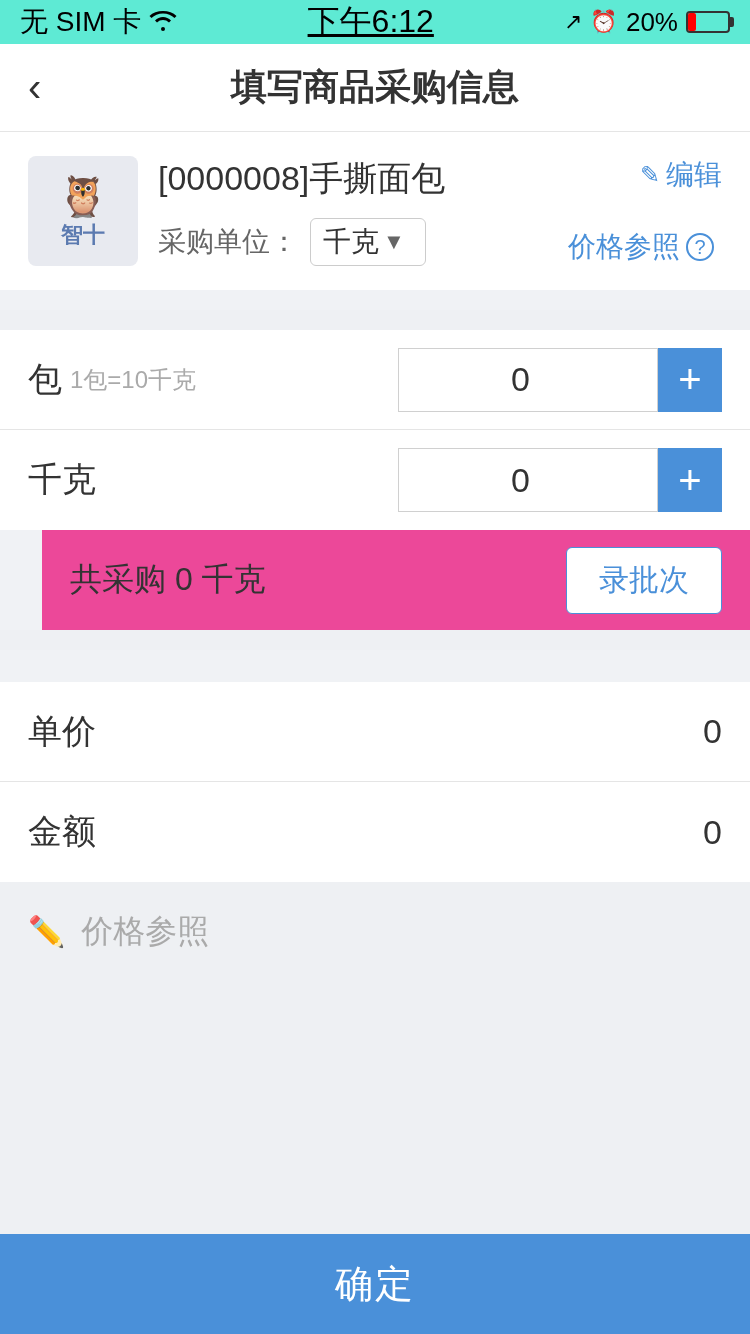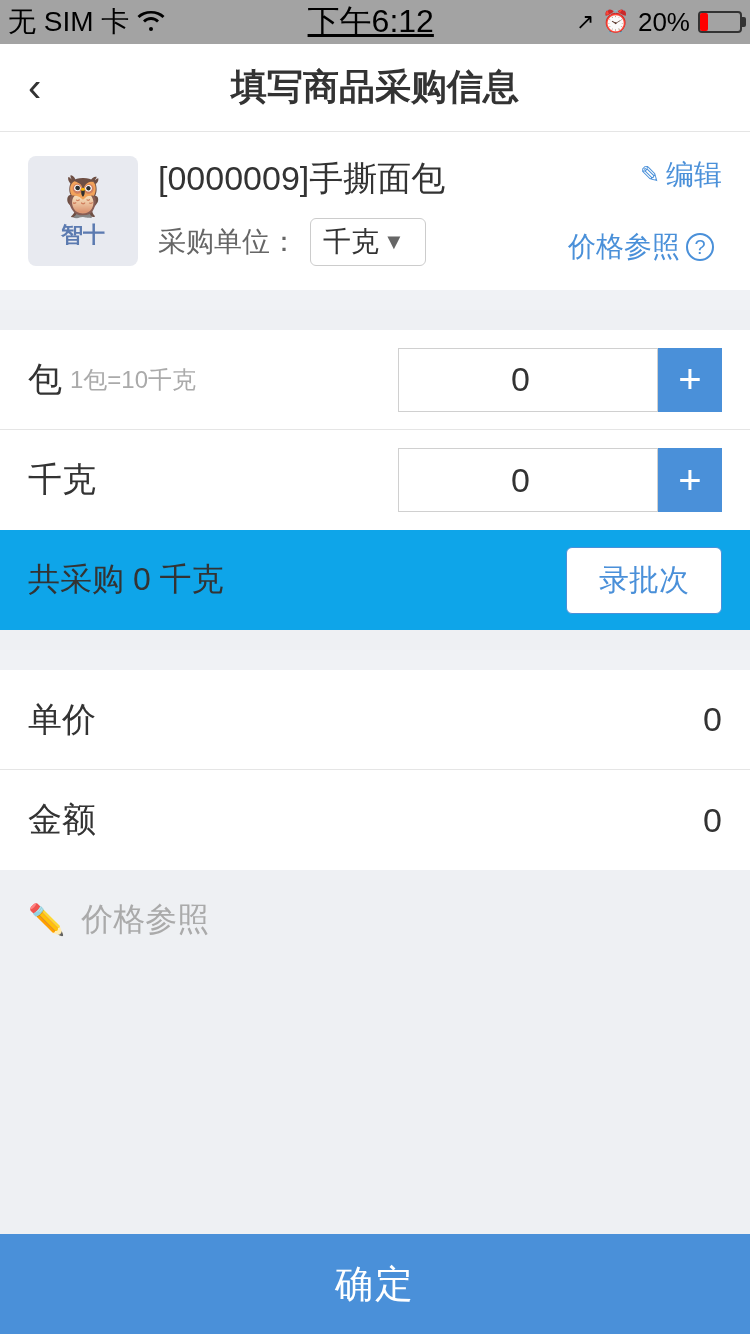--- a/index.html
+++ b/index.html
@@ -10,25 +10,25 @@
       font-family: -apple-system, "PingFang SC", "Helvetica Neue", sans-serif;
       background: #f0f2f5;
       font-size: 32px;
       color: #333;
     }
 
     
     .status-bar {
       width: 100%;
       height: 44px;
-      background: #a3a3a3;
+      background: #5eead4;
       display: flex;
       align-items: center;
       justify-content: space-between;
-      padding: 0 8px;
+      padding: 0 20px;
       font-size: 28px;
       color: #000;
     }
     .status-left { display: flex; align-items: center; gap: 8px; }
     .status-center { font-size: 32px; font-weight: 500; text-decoration: underline; }
     .status-right { display: flex; align-items: center; gap: 8px; font-size: 26px; }
     .battery-bar {
       display: inline-flex; align-items: center;
     }
     .battery-body {
@@ -209,46 +209,47 @@
       border: none;
       color: #fff;
       font-size: 40px;
       display: flex; align-items: center; justify-content: center;
       cursor: pointer;
       flex-shrink: 0;
     }
 
     
     .summary-row {
-      background: #0ea5e9;
+      background: #ec4899;
       display: flex;
       align-items: center;
       justify-content: space-between;
       padding: 0 28px;
       height: 100px;
       margin-bottom: 0;
+      margin-left: 42px;
     }
     .summary-text {
       font-size: 32px;
       color: #333;
     }
     .record-btn {
       border: 1px solid #4a90d9;
       background: #fff;
       color: #4a90d9;
       font-size: 30px;
       padding: 12px 32px;
       border-radius: 6px;
       cursor: pointer;
     }
 
     
     .detail-section {
       background: #fff;
-      margin-top: 20px;
+      margin-top: 32px;
     }
     .detail-row {
       display: flex;
       align-items: center;
       justify-content: space-between;
       padding: 0 28px;
       height: 100px;
       border-bottom: 1px solid #e5e5e5;
       font-size: 34px;
       color: #333;
@@ -342,21 +343,21 @@
 
 <div class="content">
 
   <div class="product-card">
     <div class="product-thumb">
       <span class="owl-icon">🦉</span>
       <span style="font-size:22px;font-weight:bold;">智十</span>
     </div>
     <div class="product-info">
       <div class="product-name">
-        <span>[0000009]</span><span>手撕面包</span>
+        <span>[0000008]</span><span>手撕面包</span>
       </div>
       <div class="product-unit-row">
         <span>采购单位：</span>
         <div class="unit-select">
           <span>千克</span>
           <span class="unit-dropdown-arrow">▼</span>
         </div>
       </div>
     </div>
     <div class="edit-btn">

